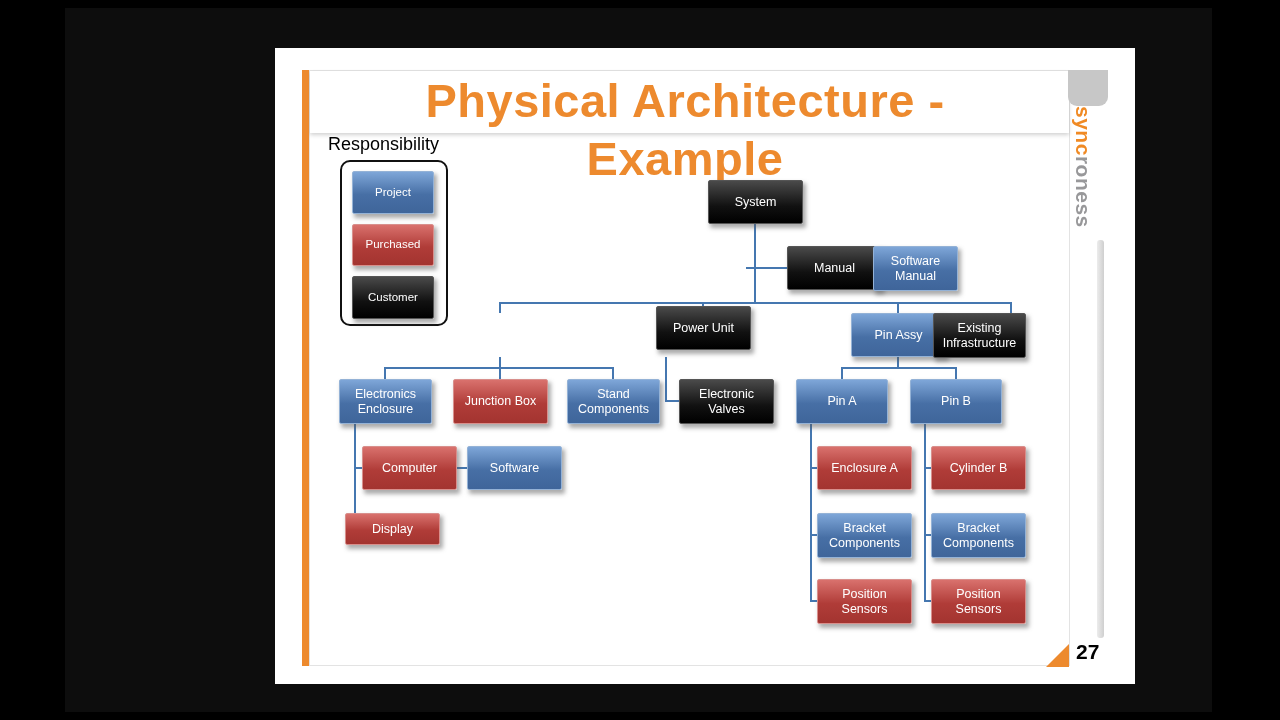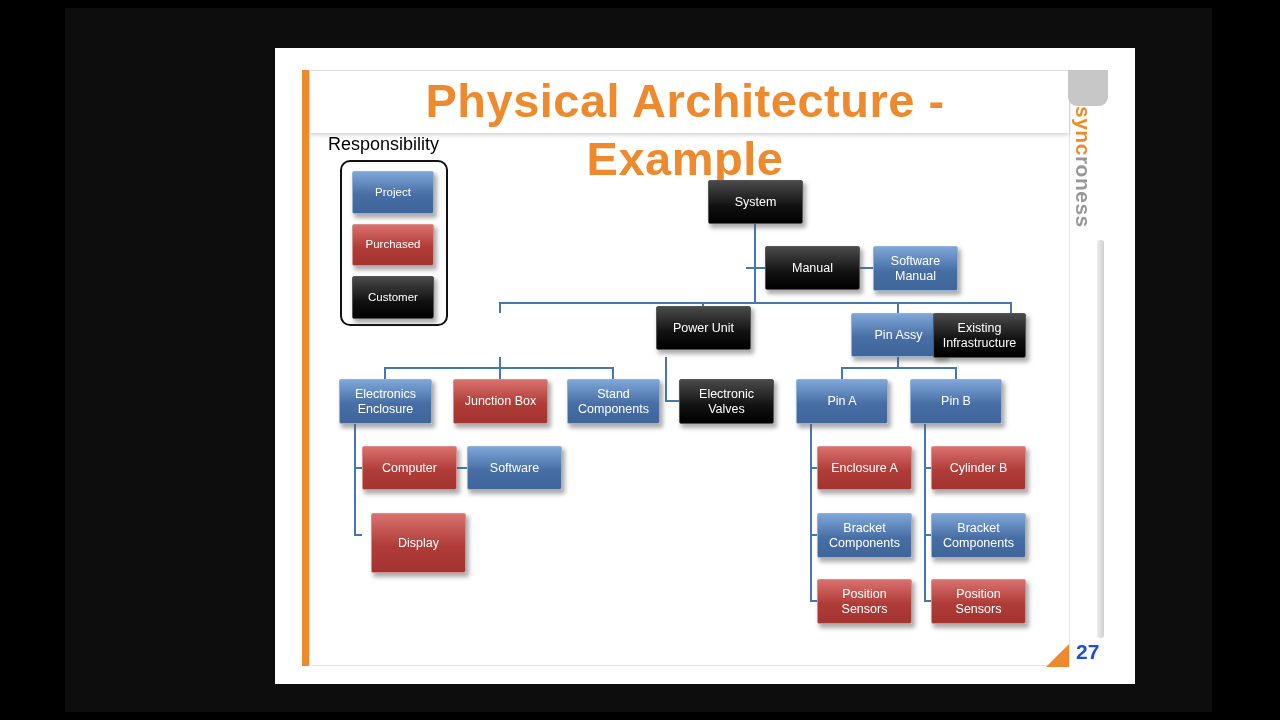--- a/index.html
+++ b/index.html
@@ -40,21 +40,21 @@
   
   .side-tab{position:absolute;left:793px;top:22px;width:40px;height:36px;background:#c7c7c7;border-radius:0 0 9px 9px;}
   .brand{
     position:absolute;left:796px;top:58px;height:170px;
     writing-mode:vertical-rl;font-size:21px;font-weight:bold;letter-spacing:0.5px;
   }
   .brand .b1{color:#F08A24;}
   .brand .b2{color:#98989A;}
   .side-strip{position:absolute;left:822px;top:192px;width:7px;height:398px;background:linear-gradient(to right,#ececec,#cfcfcf);border-radius:3px;}
   .corner-triangle{position:absolute;left:771px;top:596px;width:0;height:0;border-left:23px solid transparent;border-bottom:23px solid #ED8A2E;}
-  .page-number{position:absolute;left:801px;top:592px;font-size:21px;font-weight:600;color:#1d4ed8;}
+  .page-number{position:absolute;left:801px;top:592px;font-size:21px;font-weight:600;color:#000000;}
 </style>
 </head>
 <body>
 
 <div class="stage">
   <div class="slide">
 
     <div class="content-panel"></div>
     <div class="title-band"></div>
     <div class="accent-bar"></div>
@@ -92,34 +92,34 @@
     <div class="cl" style="left:649px;top:376px;width:2px;height:178px"></div>
     <div class="cl" style="left:649px;top:419px;width:7px;height:2px"></div>
     <div class="cl" style="left:649px;top:486px;width:7px;height:2px"></div>
     <div class="cl" style="left:649px;top:552px;width:7px;height:2px"></div>
     <div class="cl" style="left:79px;top:376px;width:2px;height:112px"></div>
     <div class="cl" style="left:79px;top:419px;width:8px;height:2px"></div>
     <div class="cl" style="left:79px;top:486px;width:8px;height:2px"></div>
     <div class="cl" style="left:182px;top:419px;width:10px;height:2px"></div>
 
     <div class="node black" style="left:433px;top:132px;width:95px;height:44px">System</div>
-    <div class="node black" style="left:490px;top:198px;width:95px;height:44px">Manual</div>
+    <div class="node black" style="left:512px;top:198px;width:95px;height:44px">Manual</div>
     <div class="node blue" style="left:598px;top:198px;width:85px;height:45px">Software Manual</div>
     <div class="node black" style="left:381px;top:258px;width:95px;height:44px">Power Unit</div>
     <div class="node blue" style="left:576px;top:265px;width:95px;height:44px">Pin Assy</div>
     <div class="node black" style="left:658px;top:265px;width:93px;height:45px">Existing Infrastructure</div>
     <div class="node blue" style="left:64px;top:331px;width:93px;height:45px">Electronics Enclosure</div>
     <div class="node red" style="left:178px;top:331px;width:95px;height:45px">Junction Box</div>
     <div class="node blue" style="left:292px;top:331px;width:93px;height:45px">Stand Components</div>
     <div class="node black" style="left:404px;top:331px;width:95px;height:45px">Electronic Valves</div>
     <div class="node blue" style="left:521px;top:331px;width:92px;height:45px">Pin A</div>
     <div class="node blue" style="left:635px;top:331px;width:92px;height:45px">Pin B</div>
     <div class="node blue" style="left:192px;top:398px;width:95px;height:44px">Software</div>
     <div class="node red" style="left:87px;top:398px;width:95px;height:44px">Computer</div>
-    <div class="node red" style="left:96px;top:465px;width:95px;height:60px">Display</div>
+    <div class="node red" style="left:70px;top:465px;width:95px;height:32px">Display</div>
     <div class="node red" style="left:542px;top:398px;width:95px;height:44px">Enclosure A</div>
     <div class="node red" style="left:656px;top:398px;width:95px;height:44px">Cylinder B</div>
     <div class="node blue" style="left:542px;top:465px;width:95px;height:45px">Bracket Components</div>
     <div class="node blue" style="left:656px;top:465px;width:95px;height:45px">Bracket Components</div>
     <div class="node red" style="left:542px;top:531px;width:95px;height:45px">Position Sensors</div>
     <div class="node red" style="left:656px;top:531px;width:95px;height:45px">Position Sensors</div>
 
     <div class="side-tab"></div>
     <div class="brand"><span class="b1">sync</span><span class="b2">roness</span></div>
     <div class="side-strip"></div>

